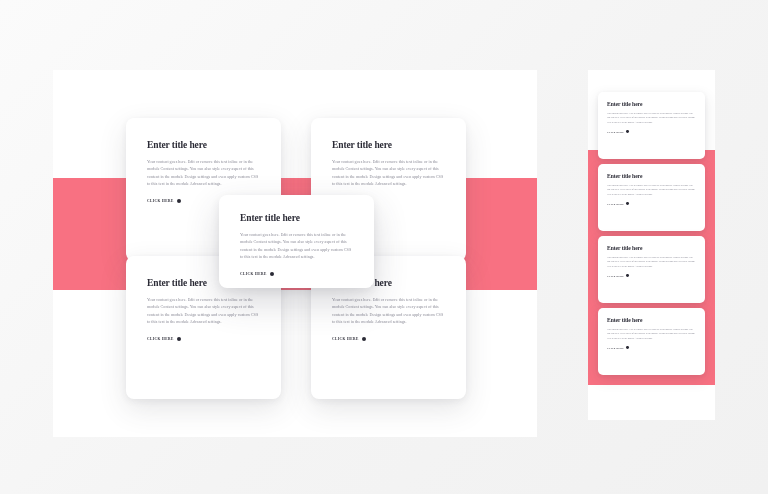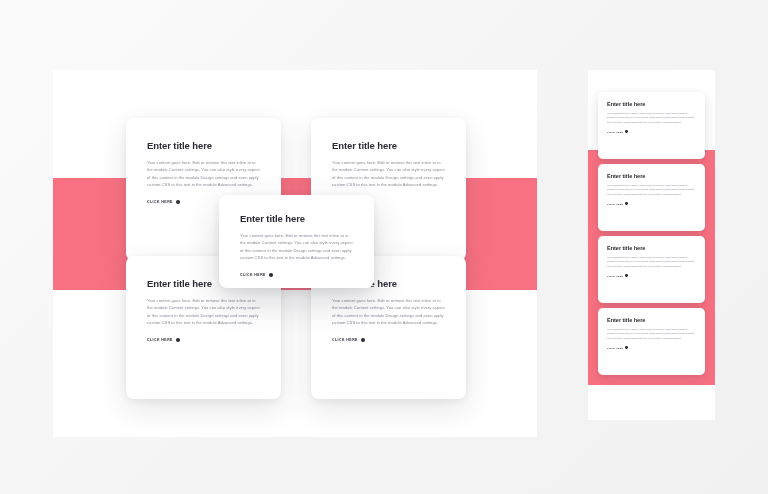--- a/index.html
+++ b/index.html
@@ -9,20 +9,21 @@
     height: 494px;
     overflow: hidden;
     font-family: "Liberation Sans", sans-serif;
   }
 
   #canvas {
     position: relative;
     width: 768px;
     height: 494px;
     background: linear-gradient(135deg, #fbfbfb 0%, #f4f4f4 55%, #f1f1f1 100%);
+    font-family: Liberation Serif, serif;
   }
 
   
   #desktop-panel {
     position: absolute;
     left: 53px;
     top: 70px;
     width: 484px;
     height: 367px;
     background: #ffffff;

